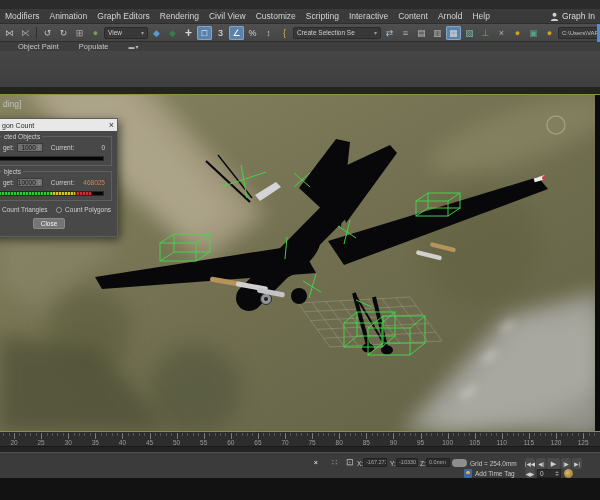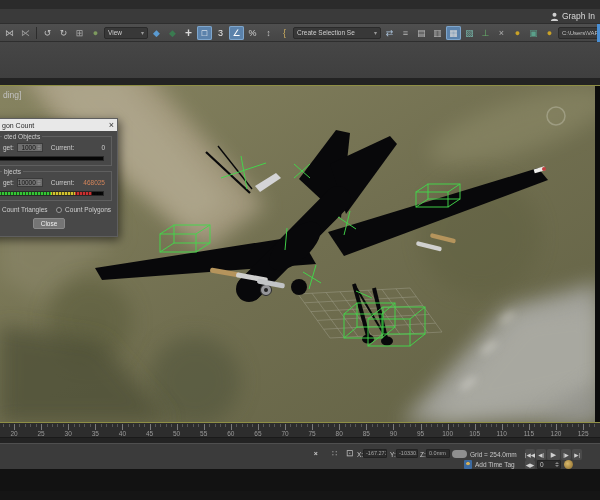--- a/index.html
+++ b/index.html
@@ -83,20 +83,33 @@
   .dlg-close-btn { width:32px; height:11px; background:#757575; border:1px solid #8a8a8a; border-radius:2px; color:#f0f0f0; font-size:6.5px; display:flex; align-items:center; justify-content:center; margin:5px 0 7px 66px; }
 </style>
 </head>
 <body>
 
 <div id="app">
 
   <div class="titlebar"></div>
 
   <div class="menubar">
+    <div id="menu-items" style="display:flex">
+        <div class="menu-item">Modifiers</div>
+        <div class="menu-item">Animation</div>
+        <div class="menu-item">Graph Editors</div>
+        <div class="menu-item">Rendering</div>
+        <div class="menu-item">Civil View</div>
+        <div class="menu-item">Customize</div>
+        <div class="menu-item">Scripting</div>
+        <div class="menu-item">Interactive</div>
+        <div class="menu-item">Content</div>
+        <div class="menu-item">Arnold</div>
+        <div class="menu-item">Help</div>
+      </div>
     <div class="signin">
       <svg width="9" height="9" viewBox="0 0 10 10">
         <circle cx="5" cy="3" r="2.2" fill="#cfcfcf"></circle>
           <path d="M1 10 C1 6.8 9 6.8 9 10 Z" fill="#cfcfcf"></path>
       </svg>
       <span>Graph In</span>
     </div>
   </div>
 
   <div class="toolbar" id="main-toolbar">
@@ -134,20 +147,25 @@
       <span class="tb-icon" style="color: rgb(103, 176, 106);">⊥</span>
       <span class="tb-icon" style="color: rgb(176, 176, 176);">×</span>
       <span class="tb-icon" style="color: rgb(201, 162, 39);">●</span>
       <span class="tb-icon" style="color: rgb(90, 160, 138);">▣</span>
       <span class="tb-icon" style="color: rgb(201, 162, 39);">●</span>
       <div class="tb-field" style="width: 70px;">
         <span style="overflow: hidden; flex: 1 1 0%;">C:\Users\VARDAN\Documents\3ds Max 2021</span>
       </div>
     </div>
 
+  <div class="ribbon-tabs" id="ribbon-tabs">
+      <div class="ribbon-tab">Object Paint</div>
+      <div class="ribbon-tab">Populate</div>
+      <div class="ribbon-media">▬▾</div>
+    </div>
   <div class="ribbon-empty"></div>
 
   <div class="vp-top"></div>
 
   <div class="photo">
     <svg viewBox="0 0 600 336" width="600" height="336">
       <defs>
         <linearGradient id="grass" x1="0" y1="0" x2="1" y2="1">
           <stop offset="0" stop-color="#868360"></stop>
             <stop offset="0.5" stop-color="#716f50"></stop>

